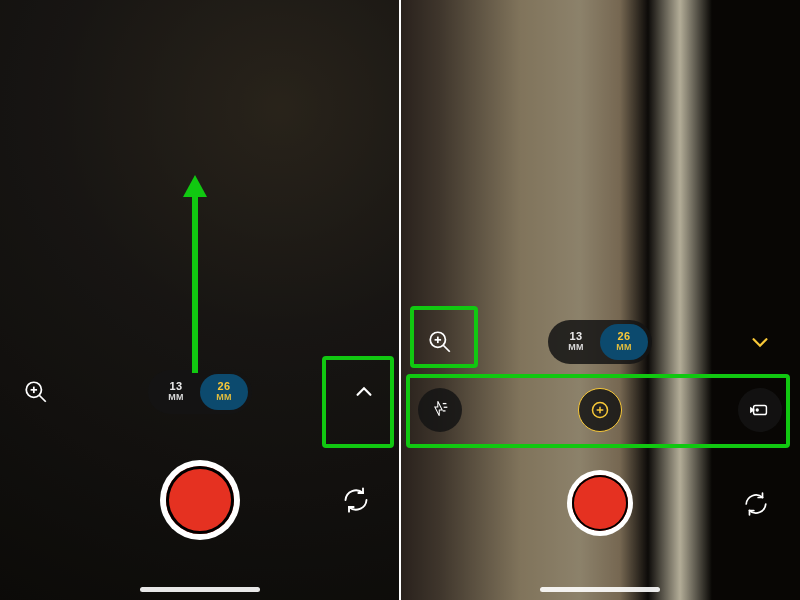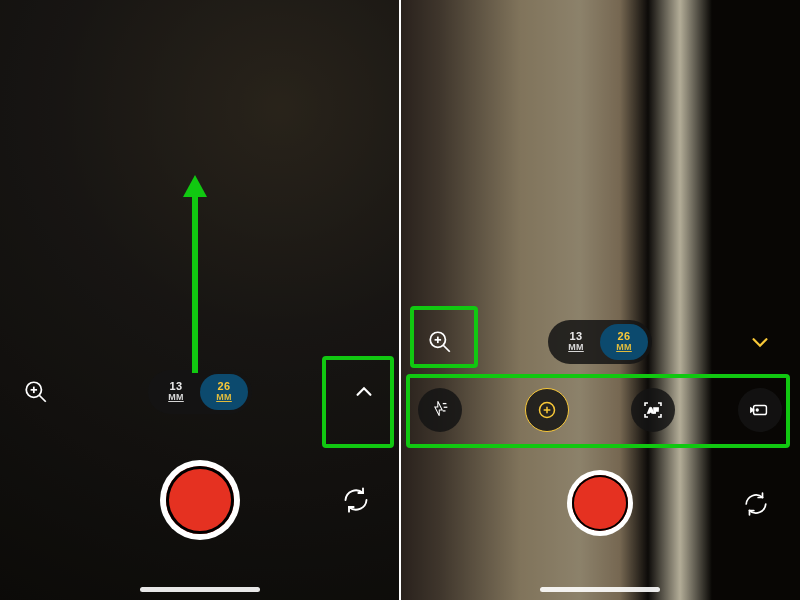--- a/index.html
+++ b/index.html
@@ -33,21 +33,21 @@
   .mm-pill {
     display: flex; align-items: center; background: rgba(20,20,20,0.85);
     border-radius: 22px; height: 44px; padding: 4px 4px;
   }
   .mm-seg {
     width: 48px; height: 36px; border-radius: 18px;
     display: flex; flex-direction: column; align-items: center; justify-content: center;
     font-size: 11px; line-height: 11px; font-weight: 600; letter-spacing: 0.3px;
     color: #eaeaea;
   }
-  .mm-seg span.mm { font-size: 9px; opacity: 0.9; text-decoration: underline; }
+  .mm-seg span.mm { font-size: 9px; opacity: 0.9; }
   .mm-seg.active { background: #0c4a6e; color: #f8c838; }
 
   
   .shutter {
     position: absolute; width: 80px; height: 80px; border-radius: 50%;
     background: #fff; display: flex; align-items: center; justify-content: center;
   }
   .shutter::after {
     content: ""; width: 68px; height: 68px; border-radius: 50%;
     background: #e53121; box-shadow: inset 0 0 0 3px #000;
@@ -164,26 +164,20 @@
         </svg>
       </div>
       <div class="icon-btn circle yellow">
         <svg width="20" height="20" viewBox="0 0 24 24" fill="none" stroke="#f8c838" stroke-width="1.8">
           <circle cx="12" cy="12" r="9"></circle>
             <line x1="8" y1="12" x2="16" y2="12"></line>
             <line x1="12" y1="8" x2="12" y2="16"></line>
         </svg>
       </div>
       <div class="icon-btn circle">
-        <svg width="24" height="24" viewBox="0 0 24 24" fill="none" stroke="#fff" stroke-width="1.6">
-          <path d="M4 8V5h3M20 8V5h-3M4 16v3h3M20 16v3h-3"></path>
-          <text x="12" y="15" text-anchor="middle" font-size="8" fill="#fff" font-family="Arial" font-weight="700">AF</text>
-        </svg>
-      </div>
-      <div class="icon-btn circle">
         <svg width="22" height="22" viewBox="0 0 24 24" fill="none" stroke="#fff" stroke-width="1.6">
           <rect x="5" y="7" width="14" height="10" rx="2"></rect>
           <circle cx="9" cy="12" r="1" fill="#fff"></circle>
           <path d="M2 10l3 2-3 2z" fill="#fff"></path>
         </svg>
       </div>
     </div>
 
     <div class="shutter shutter-small" style="left:167px; top:470px;"></div>
     <div class="icon-btn" style="position:absolute; right:22px; top:482px;">

